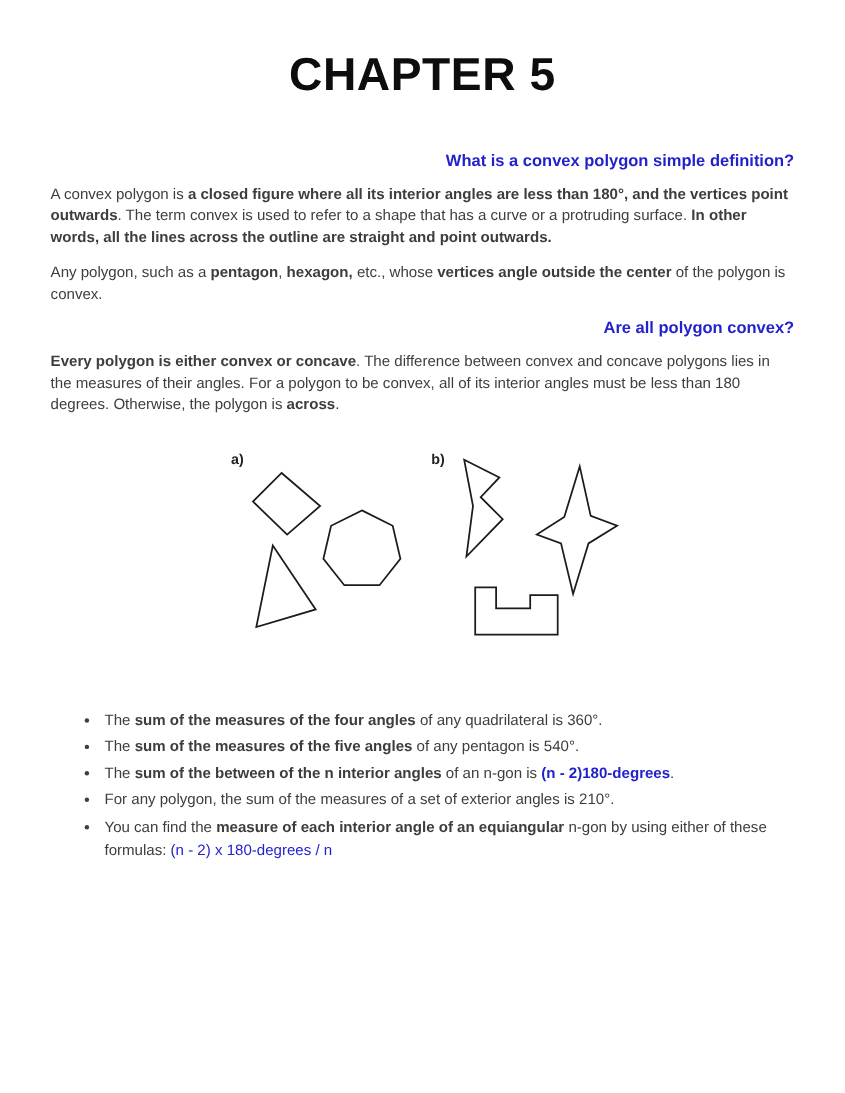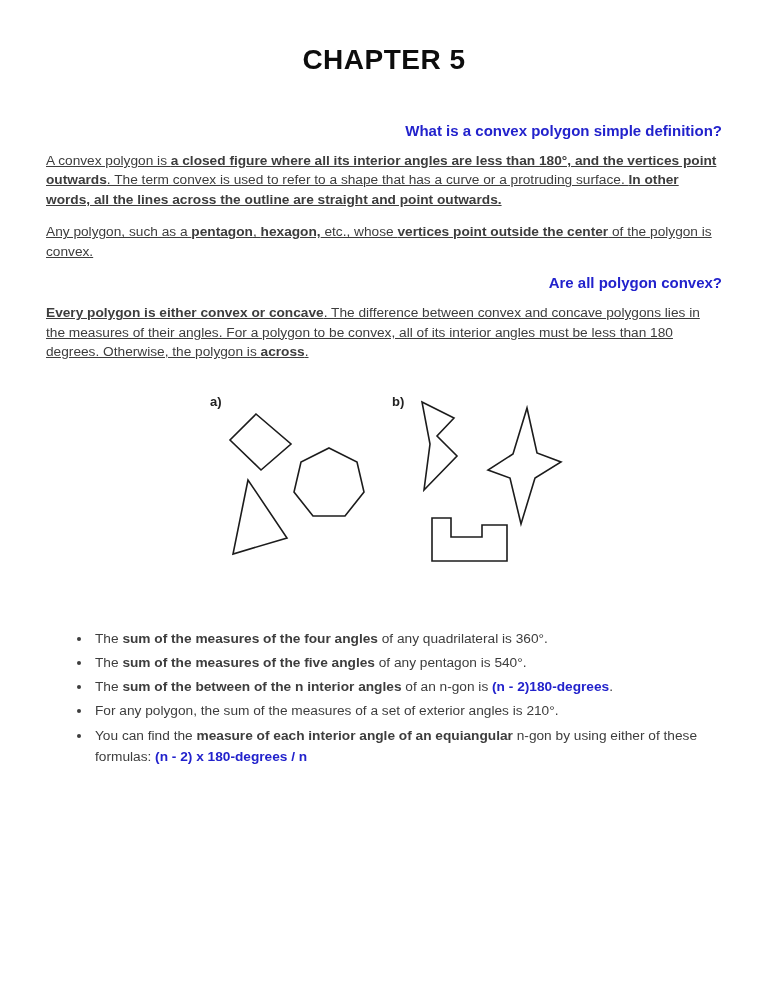--- a/index.html
+++ b/index.html
@@ -8,40 +8,39 @@
     width: 768px;
     height: 994px;
     font-family: "Liberation Sans", sans-serif;
     color: #3d3d3d;
     overflow: hidden;
   }
   :root { --accent: #2222cc; }
   .page { padding: 44px 46px 0 46px; }
   h1.title {
     text-align: center;
-    font-size: 28px;
+    font-size: 42px;
     font-weight: bold;
     color: #0d0d0d;
     letter-spacing: 0.5px;
     margin-bottom: 46px;
   }
   h2.heading {
     color: var(--accent);
     font-size: 15px;
     font-weight: bold;
     margin: 0 0 12px 0;
     text-align: right;
   }
   .section + .section { }
   p.para {
     font-size: 13.7px;
     line-height: 1.42;
     margin-bottom: 13px;
     color: #3d3d3d;
-    text-decoration: underline;
   }
   .figure {
     position: relative;
     width: 360px;
     margin: 32px auto 0 auto;
     height: 188px;
   }
   .fig-label {
     position: absolute;
     top: 0;
@@ -70,21 +69,21 @@
 </head>
 <body>
 
 <div class="page">
 
   <h1 class="title">CHAPTER 5</h1>
 
   <div class="section">
     <h2 class="heading">What is a convex polygon simple definition?</h2>
     <p class="para"><span>A convex polygon is </span><span style="font-weight: bold;">a closed figure where all its interior angles are less than 180°, and the vertices point outwards</span><span>. The term convex is used to refer to a shape that has a curve or a protruding surface. </span><span style="font-weight: bold;">In other words, all the lines across the outline are straight and point outwards.</span></p>
-    <p class="para"><span>Any polygon, such as a </span><span style="font-weight: bold; text-align: right;">pentagon</span><span>, </span><span style="font-weight: bold; text-align: center;">hexagon,</span><span> etc., whose </span><span style="font-weight: bold;">vertices point outside the center</span><span> of the polygon is convex.</span></p>
+    <p class="para"><span>Any polygon, such as a </span><span style="font-weight: bold; text-align: right;">pentagon</span><span>, </span><span style="font-weight: bold; text-align: center;">hexagon,</span><span> etc., whose </span><span style="font-weight: bold;">vertices angle outside the center</span><span> of the polygon is convex.</span></p>
   </div>
 
   <div class="section">
     <h2 class="heading">Are all polygon convex?</h2>
     <p class="para"><span style="font-weight: bold;">Every polygon is either convex or concave</span><span>. The difference between convex and concave polygons lies in the measures of their angles. For a polygon to be convex, all of its interior angles must be less than 180 degrees. Otherwise, the polygon is </span><span style="font-weight: bold;">across</span><span>.</span></p>
   </div>
 
   <div class="figure">
     <span class="fig-label label-a">a)</span>
     <span class="fig-label label-b">b)</span>
@@ -98,16 +97,16 @@
       <polygon points="323,14 333,59 357,68 331,84 317,130 306,84 284,76 309,60"></polygon>
       <polygon points="228,124 247,124 247,143 278,143 278,131 303,131 303,167 228,167"></polygon>
     </svg>
   </div>
 
   <ul class="facts">
     <li><span>The </span><span style="font-weight: bold;">sum of the measures of the four angles</span><span> of any quadrilateral is 360°.</span></li>
     <li><span>The </span><span style="font-weight: bold;">sum of the measures of the five angles</span><span> of any pentagon is 540°.</span></li>
     <li><span>The </span><span style="font-weight: bold;">sum of the between of the n interior angles</span><span> of an n-gon is </span><span style="font-weight: bold; color: rgb(34, 34, 204);">(n - 2)180-degrees</span><span>.</span></li>
     <li><span>For any polygon, the sum of the measures of a set of exterior angles is 210°.</span></li>
-    <li><span>You can find the </span><span style="font-weight: bold;">measure of each interior angle of an equiangular</span><span> n-gon by using either of these formulas:  </span><span style="font-weight: bold; color: rgb(34, 34, 204); margin-top: 41px;">(n - 2) x 180-degrees / n</span></li>
+    <li><span>You can find the </span><span style="font-weight: bold;">measure of each interior angle of an equiangular</span><span> n-gon by using either of these formulas:  </span><span style="font-weight: normal; color: rgb(34, 34, 204); margin-top: 41px;">(n - 2) x 180-degrees / n</span></li>
   </ul>
 
 </div>
 
 </body></html>

